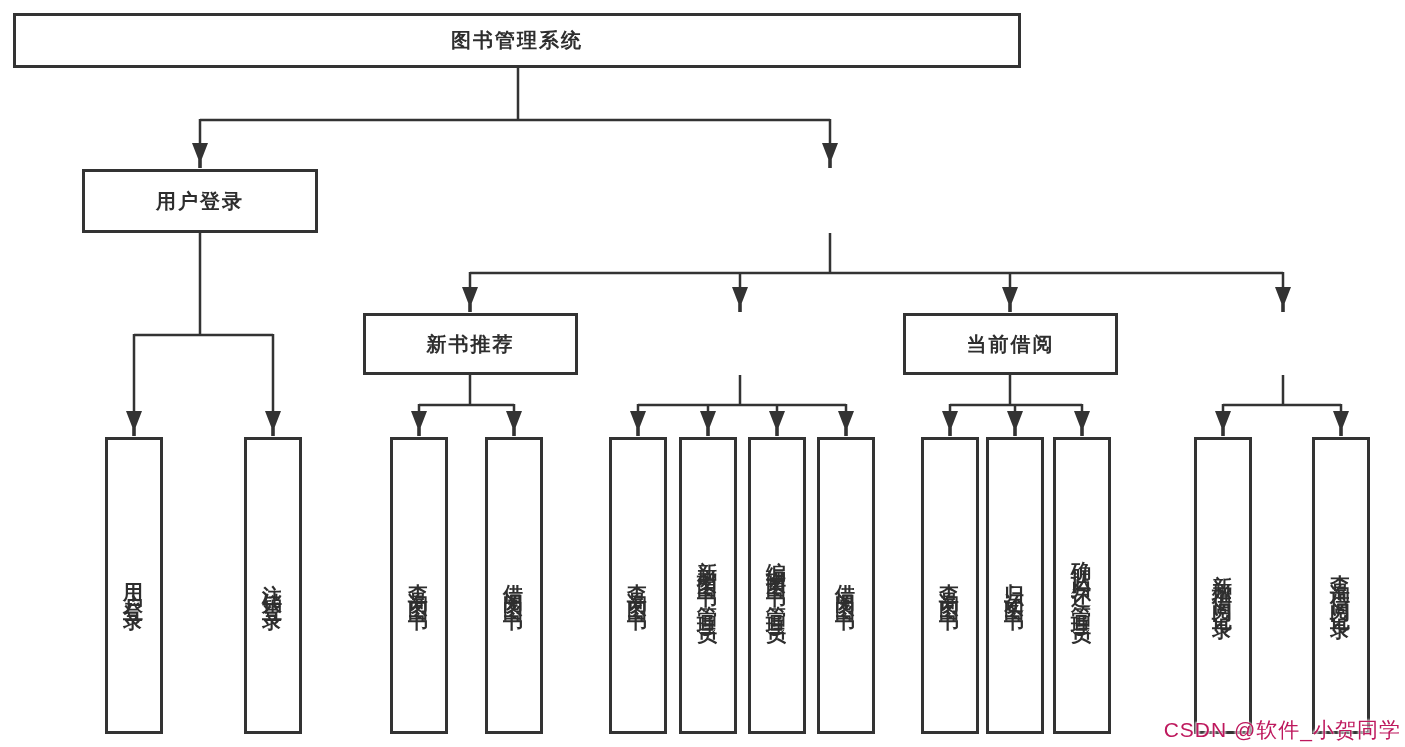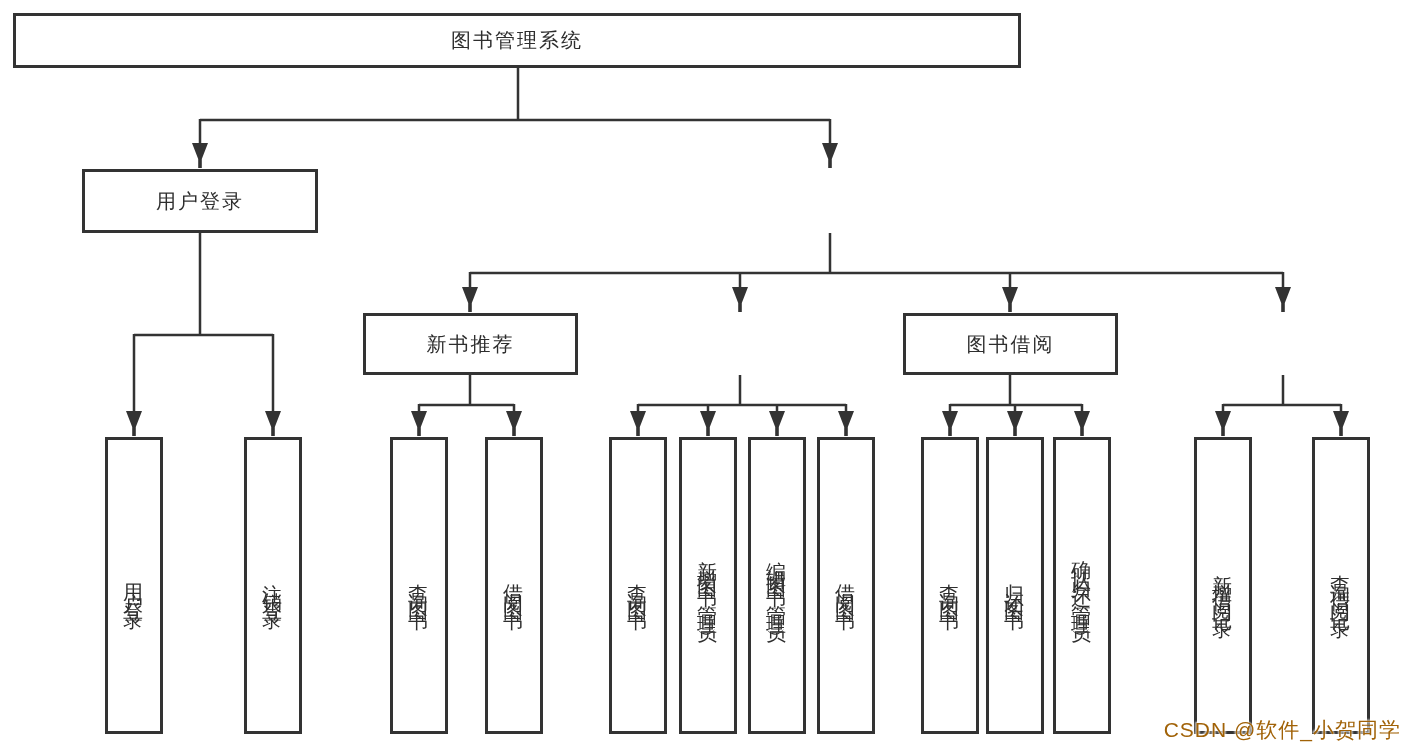--- a/index.html
+++ b/index.html
@@ -25,38 +25,39 @@
     position: absolute;
     box-sizing: border-box;
     background: #ffffff;
     border: 3px solid #333333;
     display: flex;
     align-items: center;
     justify-content: center;
     color: #2e2e2e;
     font-size: 20px;
     z-index: 2;
+    font-weight: bold;
   }
   .hlabel {
     letter-spacing: 2px;
     white-space: nowrap;
   }
   .leaf span {
     writing-mode: vertical-rl;
     text-orientation: mixed;
     letter-spacing: 9px;
     white-space: nowrap;
     font-size: 20px;
   }
   .watermark {
     position: absolute;
     top: 716px;
     right: 4px;
     z-index: 3;
-    color: #a16207;
+    color: #be185d;
     font-size: 21px;
     letter-spacing: 1px;
     white-space: nowrap;
     text-shadow: 1px 1px 2px #ffffff, -1px -1px 2px #ffffff;
   }
 </style>
 </head>
 <body>
 
 <div class="stage">
@@ -102,21 +103,21 @@
   </div>
 
   <div class="box" style="left:82px;top:169px;width:236px;height:64px">
     <span class="hlabel">用户登录</span>
   </div>
 
   <div class="box" style="left:363px;top:313px;width:215px;height:62px">
     <span class="hlabel">新书推荐</span>
   </div>
   <div class="box" style="left:903px;top:313px;width:215px;height:62px">
-    <span class="hlabel">图书借阅</span>
+    <span class="hlabel">当前借阅</span>
   </div>
 
   <div class="box leaf" style="left:105px;top:437px;width:58px;height:297px">
     <span>用户登录</span>
   </div>
   <div class="box leaf" style="left:244px;top:437px;width:58px;height:297px">
     <span>注销登录</span>
   </div>
 
   <div class="box leaf" style="left:390px;top:437px;width:58px;height:297px">

